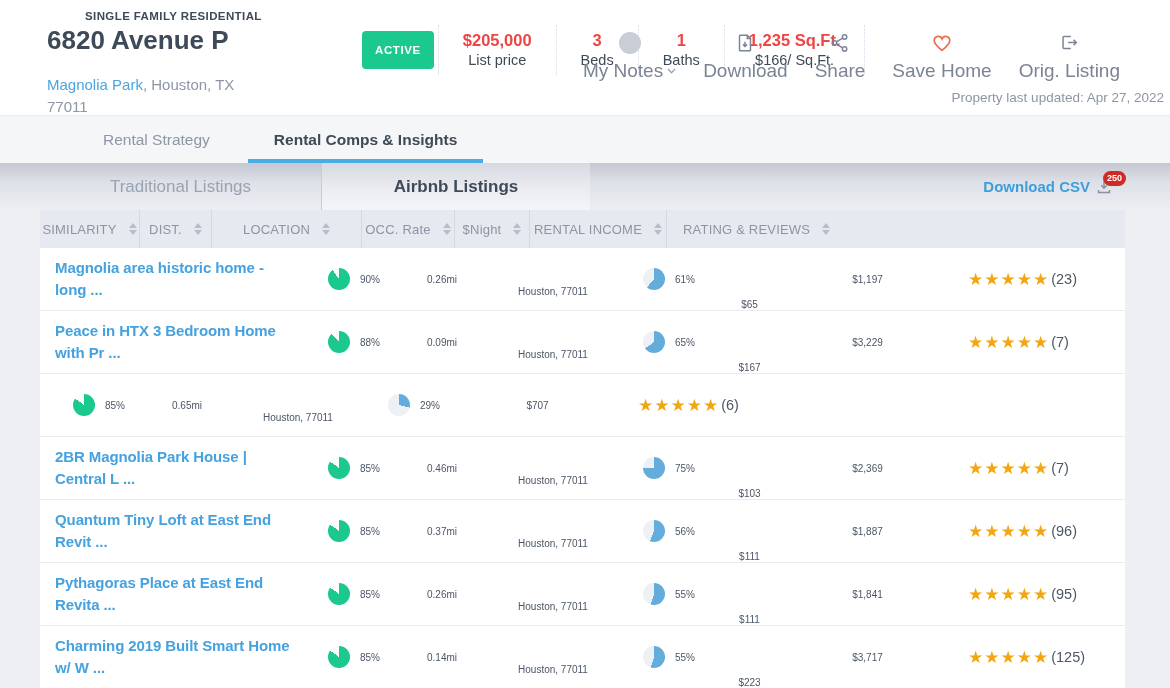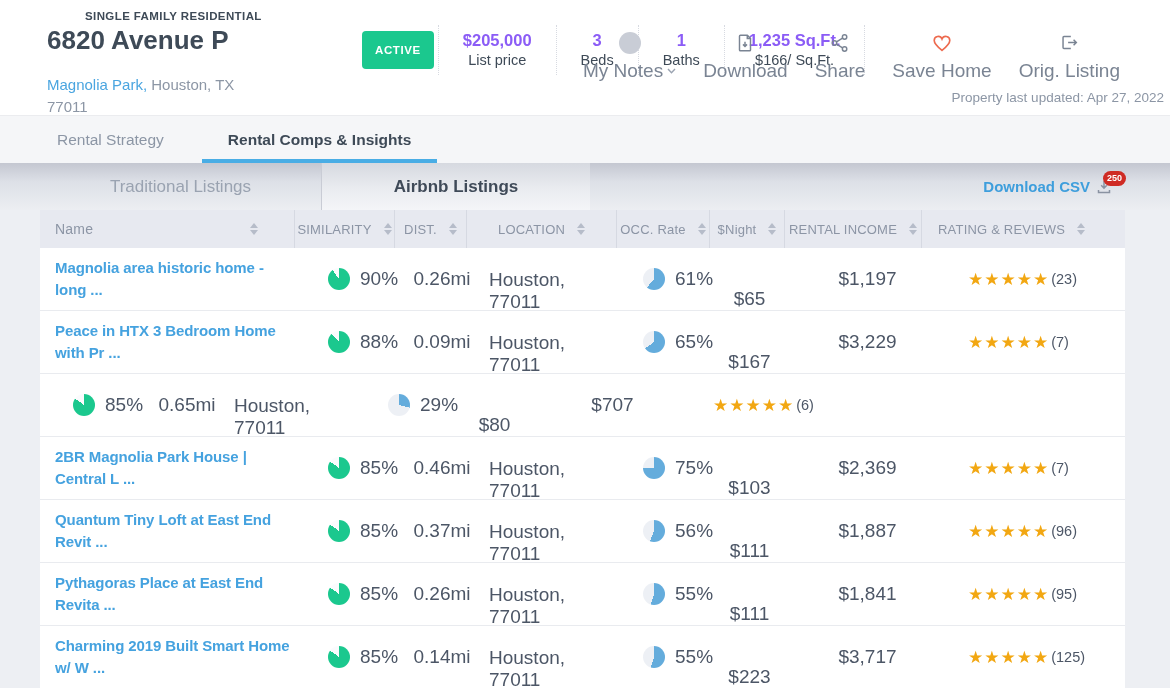--- a/index.html
+++ b/index.html
@@ -15,33 +15,33 @@
   .prop-addr { font-size:15px; color:#8c96a5; margin-top:18px; line-height:1.45; width:225px; }
   .prop-addr a { color:#4aa5e0; text-decoration:none; }
 
   .stat-row { position:absolute; left:362px; top:20px; display:flex; align-items:center; height:60px; }
   .badge-active { background:#1bc88e; color:#fff; font-size:11.5px; font-weight:bold;
         letter-spacing:.6px; border-radius:4px; padding:13px 13px; margin-right:4px; }
   .stat { padding:0 24px; text-align:center; border-left:1px dotted #d7dae1; height:50px;
         display:flex; flex-direction:column; justify-content:center; }
   .stat:nth-child(2){ border-left:1px dotted #d7dae1; }
   .stat.last { border-right:1px dotted #d7dae1; }
-  .stat-val { font-size:16.5px; font-weight:bold; color:#8b5cf6; line-height:1.35; }
+  .stat-val { font-size:16.5px; font-weight:bold; color:#ef4444; line-height:1.35; }
   .stat-lbl { font-size:14.5px; color:#3e4a57; line-height:1.35; }
 
   .actions { position:absolute; right:50px; top:32px; display:flex; gap:27px; }
   .action { display:flex; flex-direction:column; align-items:center; gap:6px; cursor:pointer; }
   .action-lbl { font-size:19px; color:#7a8493; white-space:nowrap; display:flex; align-items:center; gap:4px; }
   .notes-circle { width:22px; height:22px; border-radius:50%; background:#c9cdd6; }
   .icon24 { width:22px; height:22px; }
   .last-updated { position:absolute; right:6px; top:90px; font-size:13.5px; color:#8c96a5; }
 
   
   .tabband { position:absolute; top:115px; left:0; width:1170px; height:48px;
-        background:#f5f6f8; border-top:1px solid #ebecef; display:flex; padding-left:49px; }
+        background:#f5f6f8; border-top:1px solid #ebecef; display:flex; padding-left:95px; }
   .tab { display:flex; align-items:center; justify-content:center; font-size:15.5px;
         color:#8c96a5; padding:0 8px; position:relative; cursor:pointer; }
   .tab + .tab { margin-left:48px; }
   .tab.active { color:#3e4a57; font-weight:bold; }
   .tab.active::after { content:""; position:absolute; left:-18px; right:-18px; bottom:0;
         height:4px; background:#49ade5; }
 
   
   .main { position:absolute; top:163px; left:0; width:1170px; bottom:0; background:#edeff3; }
 
@@ -74,30 +74,30 @@
   .sort .dn { border-top:5px solid #b6bcc9; }
 
   .tbody { position:absolute; top:85px; left:40px; width:1085px; bottom:0; background:#fff; }
   .trow { display:flex; height:63px; border-bottom:1px solid #e9ebef; background:#fff; }
   .cell { display:flex; align-items:center; }
   .c0 { width:255px; } .c1 { width:100px; } .c2 { width:72px; } .c3 { width:150px; }
   .c4 { width:93px; } .c5 { width:75px; } .c6 { width:137px; } .c7 { width:203px; }
   .cell.c0 { padding-left:15px; }
   .cell.c1 { padding-left:33px; gap:10px; }
   .cell.c2 { justify-content:center; padding-left:22px; }
-  .cell.c3 { justify-content:flex-end; padding-left:22px;margin-top:24px; }
+  .cell.c3 { justify-content:center; padding-left:22px;margin-top:24px; }
   .cell.c4 { padding-left:26px; gap:10px; }
   .cell.c5 { justify-content:center; padding-left:4px;align-items:flex-end; }
   .cell.c6 { justify-content:center; padding-left:28px; }
   .cell.c7 { padding-left:46px; gap:2px; }
 
   .rname { font-size:15px; font-weight:bold; color:#45a2df; text-decoration:none;
         line-height:1.5; width:252px; letter-spacing:-0.1px; cursor:pointer; }
   .pie { width:22px; height:22px; border-radius:50%; flex:none; }
-  .pct, .val { font-size:19px; color:#4c5666; }
+  .pct, .val { font-size:10px; color:#4c5666; }
   .stars { font-size:17px; color:#f2a712; letter-spacing:1px; line-height:1; }
   .reviews { font-size:14.5px; color:#4c5666; }
 </style>
 </head>
 <body>
 
 <div class="phead">
   <div class="prop-info">
     <div class="prop-cat">SINGLE FAMILY RESIDENTIAL</div>
     <div class="prop-title">6820 Avenue P</div>
@@ -184,27 +184,20 @@
       <span class="csv-ic-wrap">
         <svg width="16" height="16" viewBox="0 0 16 16" fill="none" stroke="#8a93a2" stroke-width="1.5">
           <path d="M8 2 v7 M5.2 6.3 L8 9.2 10.8 6.3 M2.5 11 v2.5 h11 V11"></path>
         </svg>
         <span class="csv-badge">250</span>
       </span>
     </div>
   </div>
 
   <div class="thead" id="thead">
-      <div class="hcell c0">
-        <span>Name</span>
-        <span class="sort">
-          <i class="up"></i>
-          <i class="dn"></i>
-        </span>
-      </div>
       <div class="hcell c1">
         <span>SIMILARITY</span>
         <span class="sort">
           <i class="up"></i>
           <i class="dn"></i>
         </span>
       </div>
       <div class="hcell c2">
         <span>DIST.</span>
         <span class="sort">
@@ -317,23 +310,20 @@
     <div class="cell c2">
           <span class="val f-dist">0.65mi</span>
         </div>
     <div class="cell c3">
           <span class="val f-loc">Houston, 77011</span>
         </div>
     <div class="cell c4">
       <span class="pie f-occ" style="background: conic-gradient(rgb(100, 172, 220) 0deg, rgb(100, 172, 220) 29%, rgb(237, 240, 245) 29%, rgb(237, 240, 245) 100%);"></span>
       <span class="pct f-occpct">29%</span>
     </div>
-    <div class="cell c5">
-          <span class="val f-night">$80</span>
-        </div>
     <div class="cell c6">
           <span class="val f-income">$707</span>
         </div>
     <div class="cell c7">
       <span class="stars f-stars">★★★★★</span>
       <span class="reviews f-reviews">(6)</span>
     </div>
   </div>
 
   <div class="trow">

